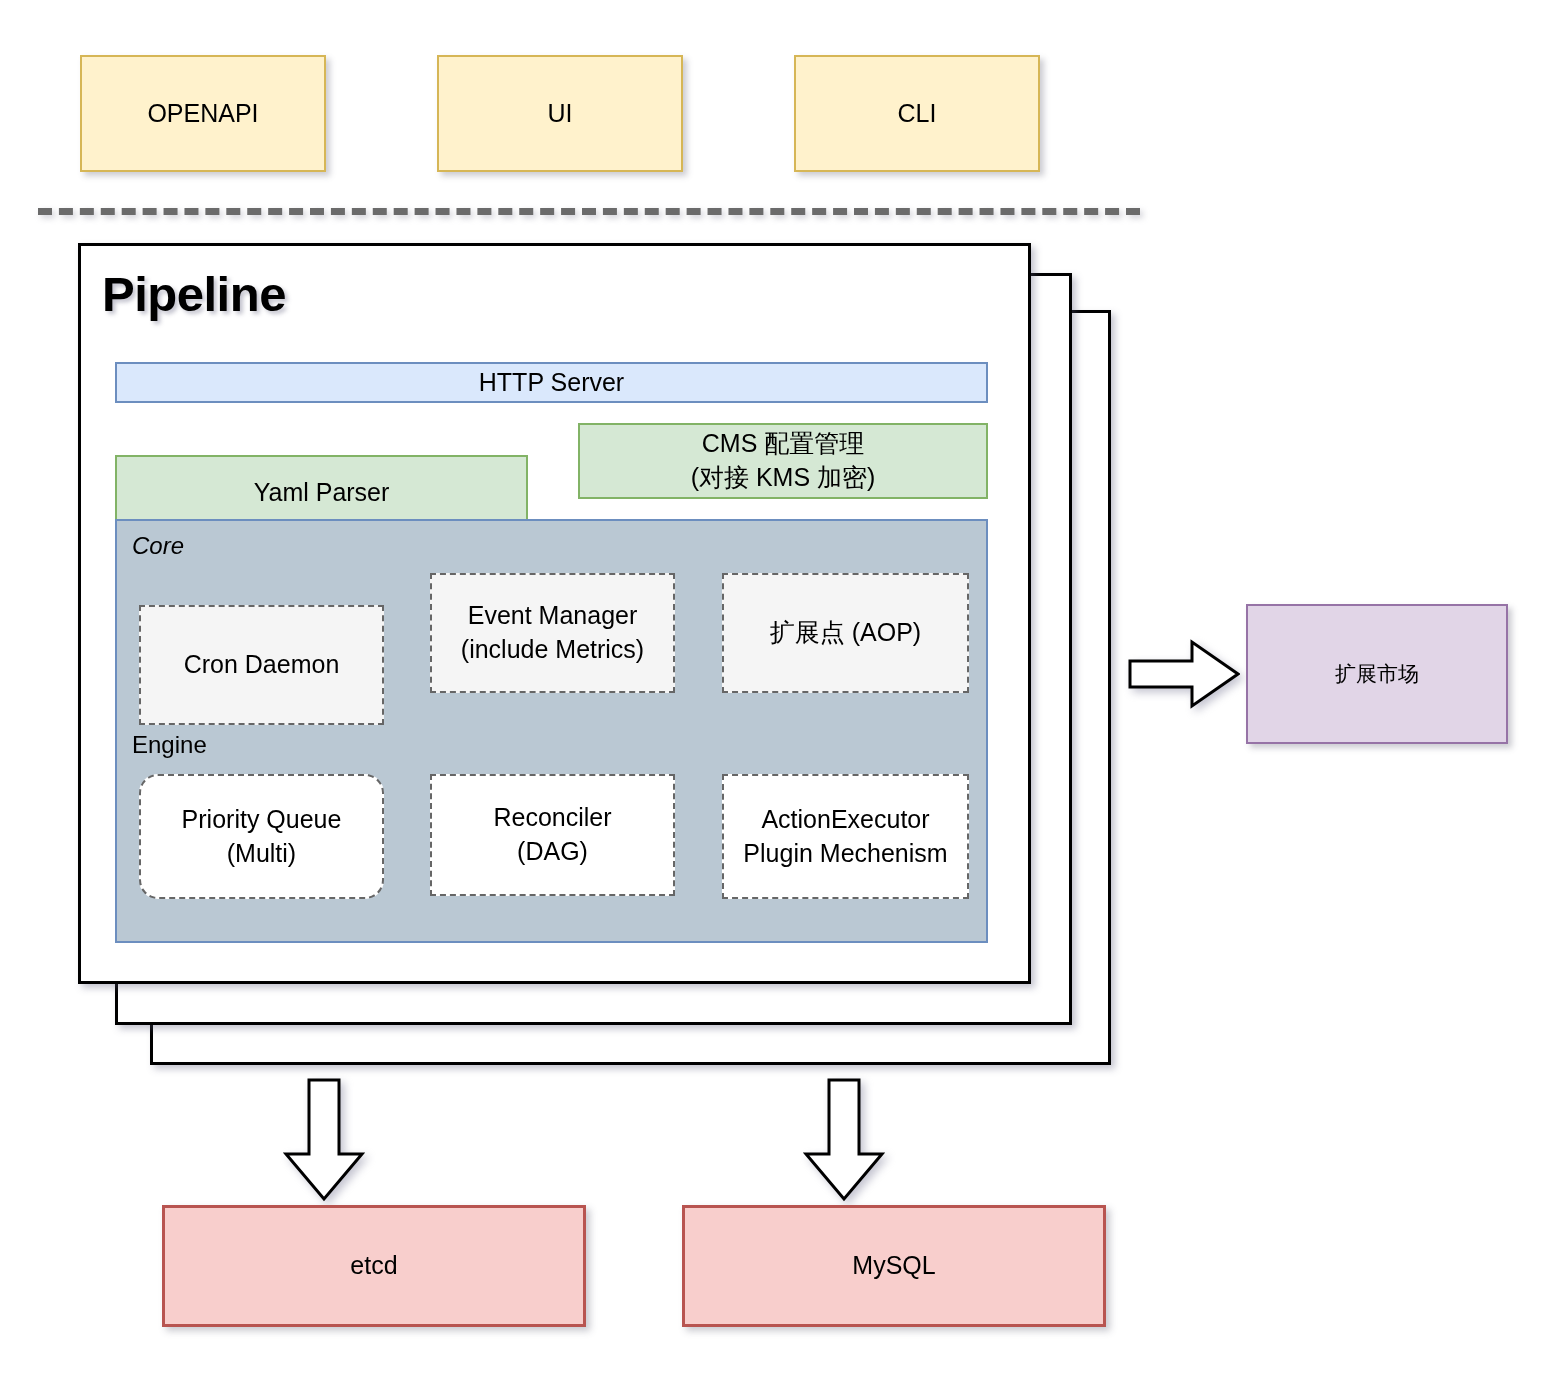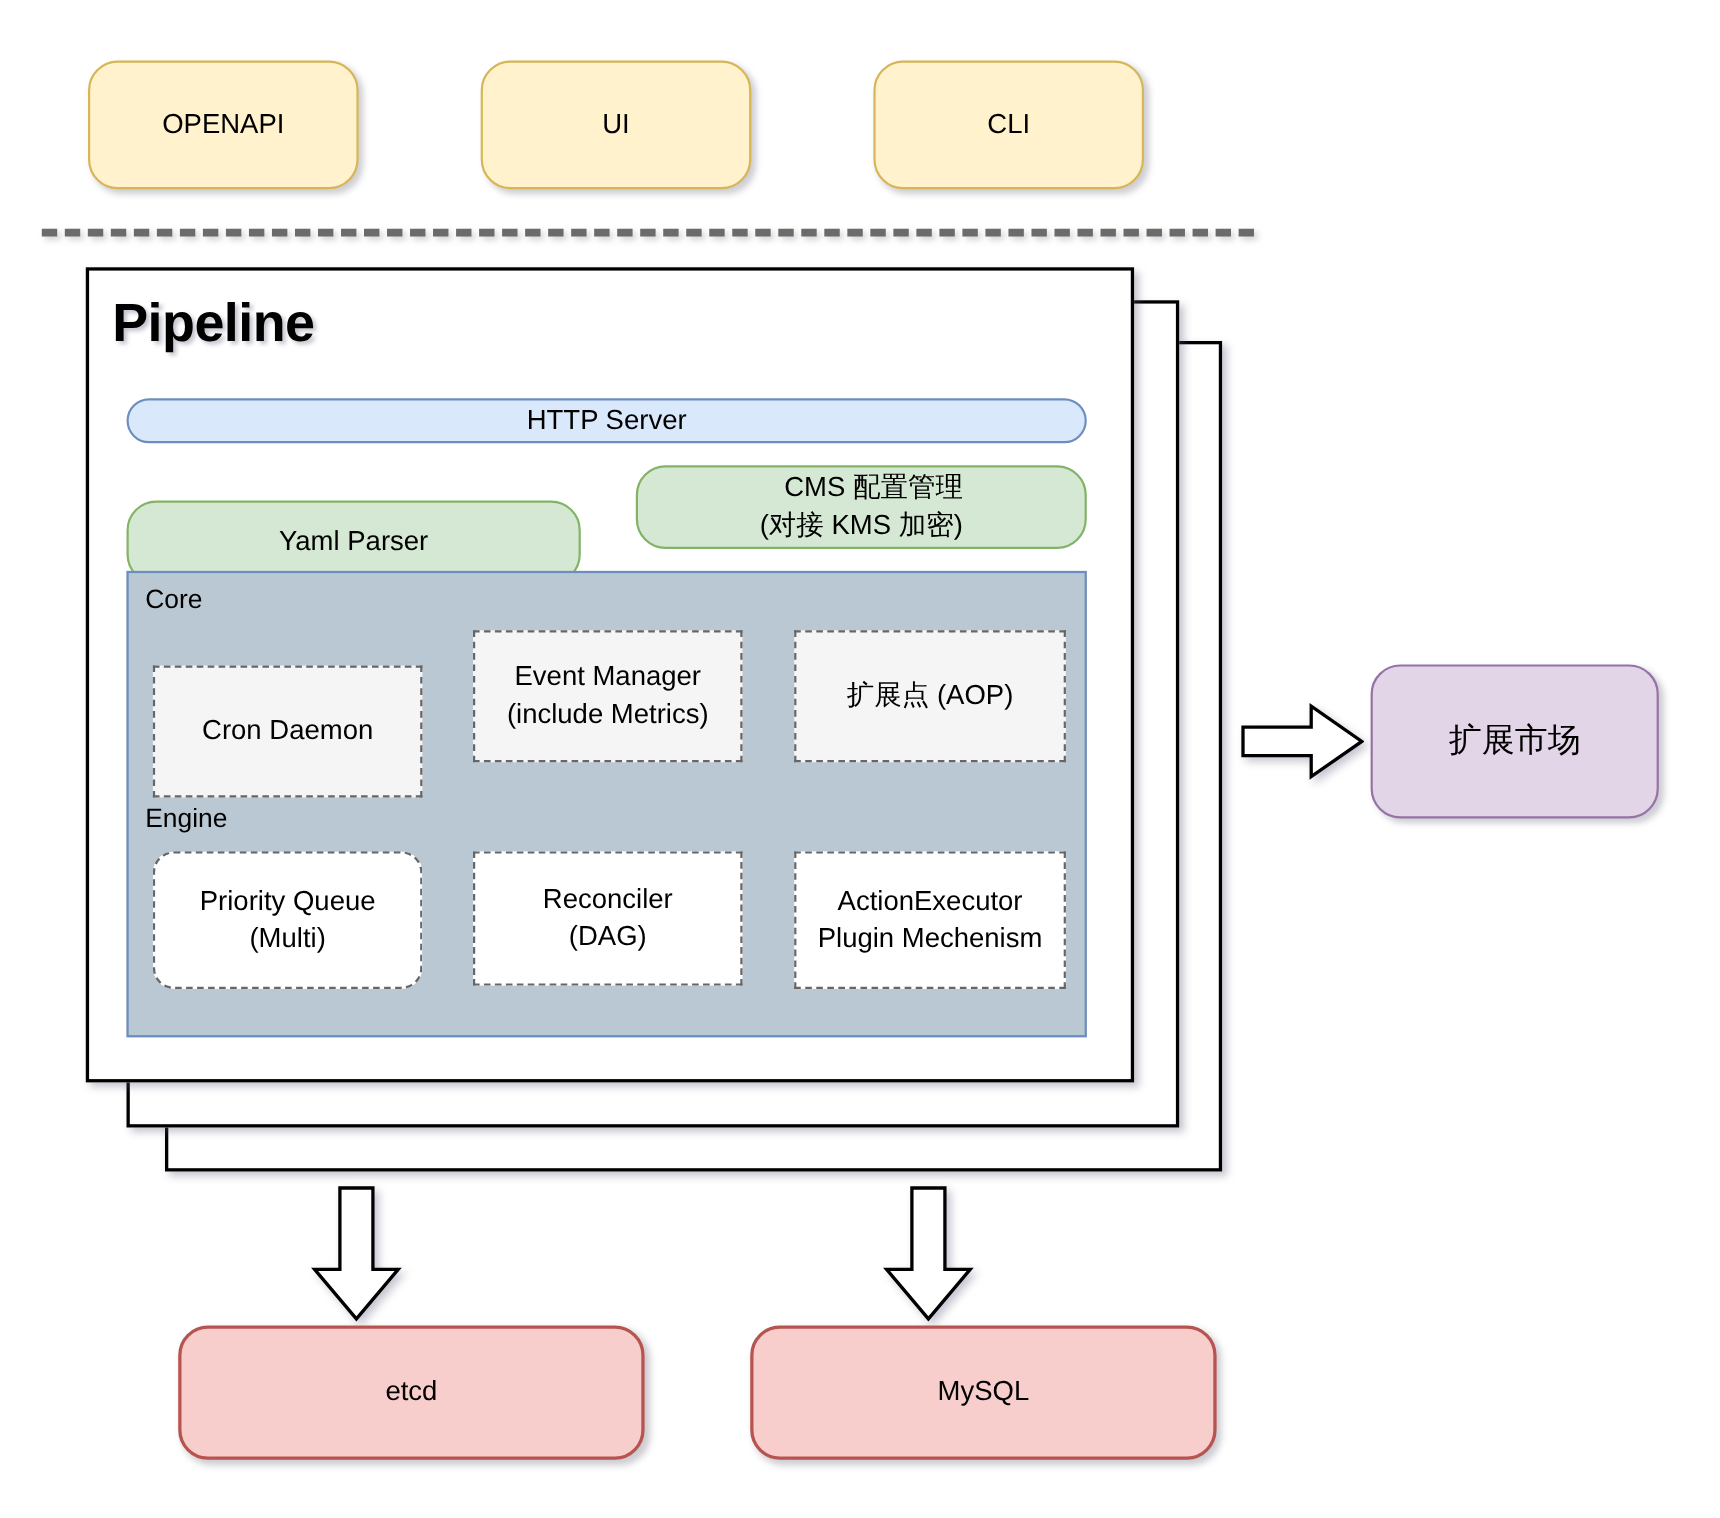--- a/index.html
+++ b/index.html
@@ -20,24 +20,23 @@
     left: 0; top: 0;
     width: 1564px;
     height: 1380px;
   }
   .box {
     position: absolute;
     box-sizing: border-box;
     display: flex;
     align-items: center;
     justify-content: center;
-    text-align: right;
+    text-align: center;
     line-height: 1.35;
     white-space: pre-line;
-    border-radius: 27px;
   }
   
   .client-box {
     background: #fff2cc;
     border: 2px solid #d6b656;
     font-size: 25px;
     box-shadow: 4px 4px 6px rgba(90,90,110,0.30);
   }
   
   .dash-line {
@@ -102,21 +101,21 @@
     font-size: 25px;
     line-height: 1.35;
     white-space: pre-line;
   }
   .dashed-cell.core-cell { background: #f5f5f5; }
   .dashed-cell.engine-cell { background: #ffffff; }
   
   .market-box {
     background: #e1d5e7;
     border: 2px solid #9673a6;
-    font-size: 30px;
+    font-size: 21px;
     box-shadow: 4px 4px 6px rgba(90,90,110,0.30);
   }
   
   .storage-box {
     background: #f8cecc;
     border: 3px solid #b85450;
     font-size: 25px;
     box-shadow: 4px 4px 7px rgba(90,90,110,0.32);
     margin-left: 44px;
   }
@@ -167,21 +166,21 @@
     <span>Yaml Parser</span>
   </div>
 
   <div class="box green-box" style="left:578px; top:423px; width:410px; height:76px;">
     <span>CMS 配置管理
 (对接 KMS 加密)</span>
   </div>
 
   <div class="core-container" style="left:115px; top:519px; width:873px; height:424px;">
 
-    <div class="section-label" style="left:15px; top:11px;">Core</div>
+    <div class="section-label" style="left:15px; top:11px;font-style:italic;">Core</div>
 
     <div class="dashed-cell core-cell" style="left:22px; top:52px; width:245px; height:120px;margin-top:32px;">
       <span>Cron Daemon</span>
     </div>
 
     <div class="dashed-cell core-cell" style="left:313px; top:52px; width:245px; height:120px;">
       <span>Event Manager
 (include Metrics)</span>
     </div>
 

